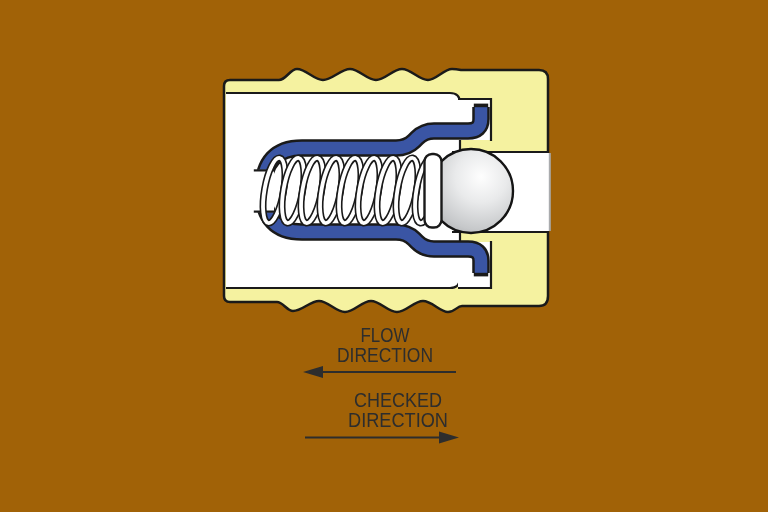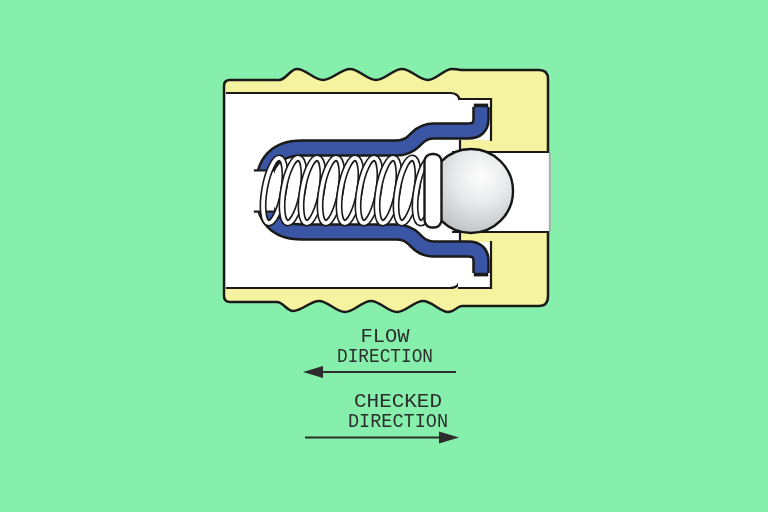--- a/index.html
+++ b/index.html
@@ -1,18 +1,18 @@
 <!DOCTYPE html>
 <html><head>
 <meta charset="utf-8">
 <style>
   html,body{margin:0;padding:0;background:#ffffff;}
   .stage{
-    position:relative;width:768px;height:512px;background:#86efac;overflow:hidden;
-    font-family:Liberation Mono, monospace;
+    position:relative;width:768px;height:512px;background:#a16207;overflow:hidden;
+    font-family:Liberation Sans, sans-serif;
   }
   svg{display:block;}
   .outline{stroke:#1a1a1a;fill:none;}
   text{font-size:20px;font-weight:400;}
 </style>
 </head>
 <body>
 
 <div class="stage">
 <svg width="768" height="512" viewBox="0 0 768 512">

